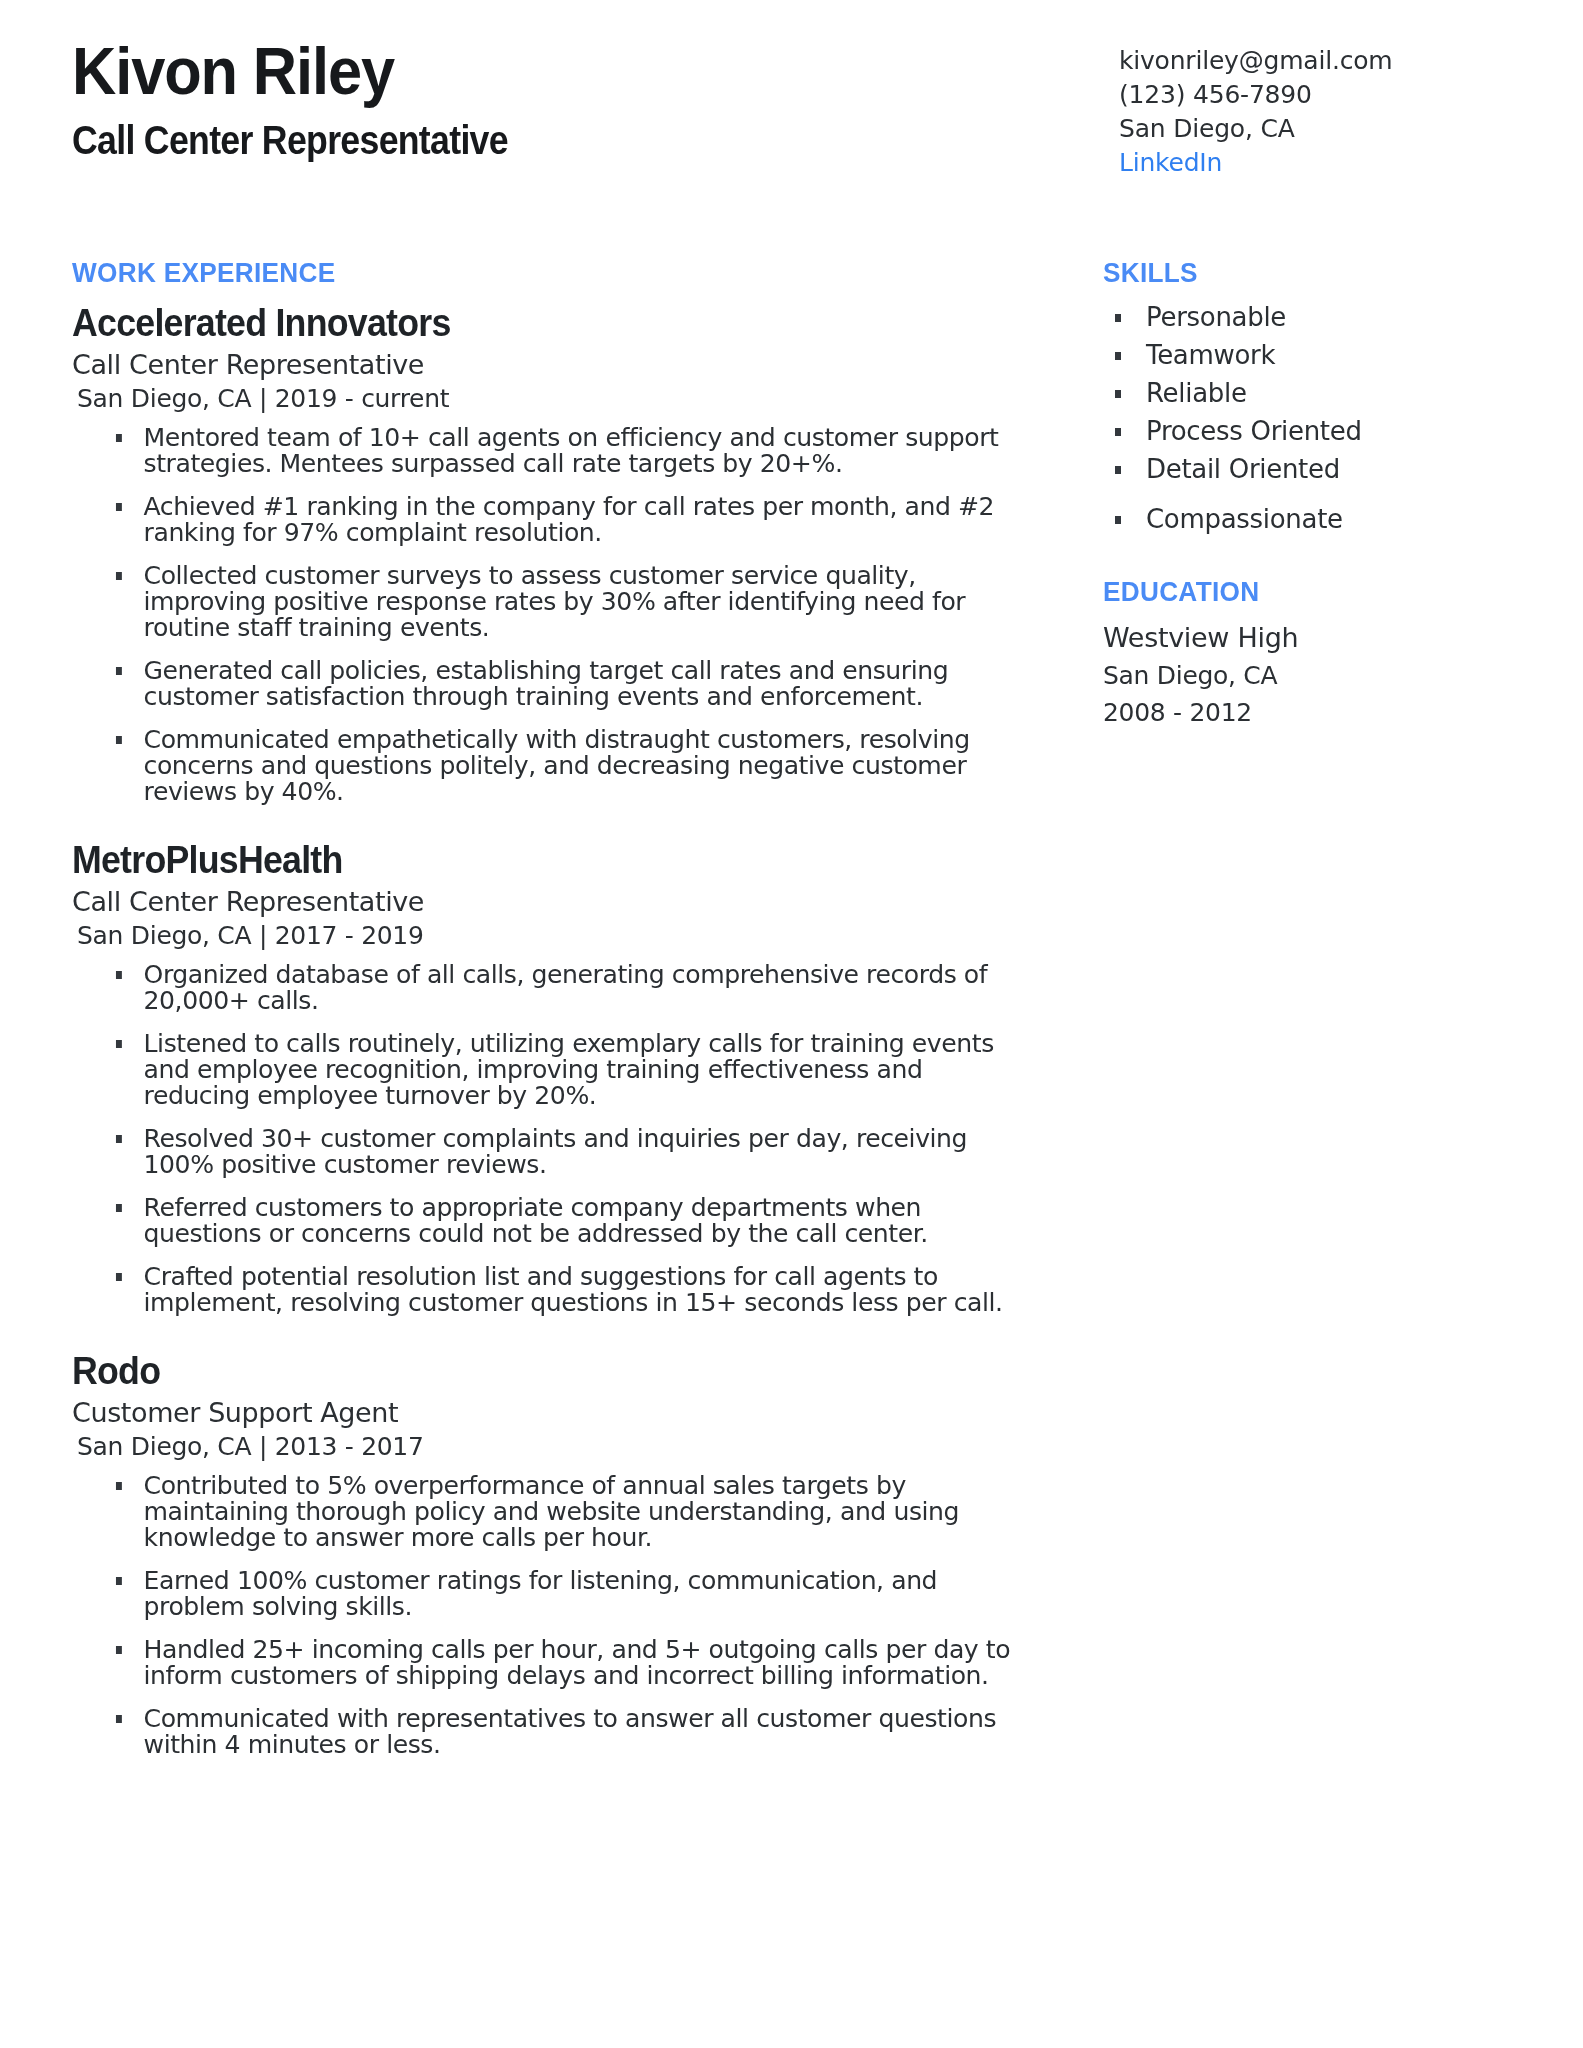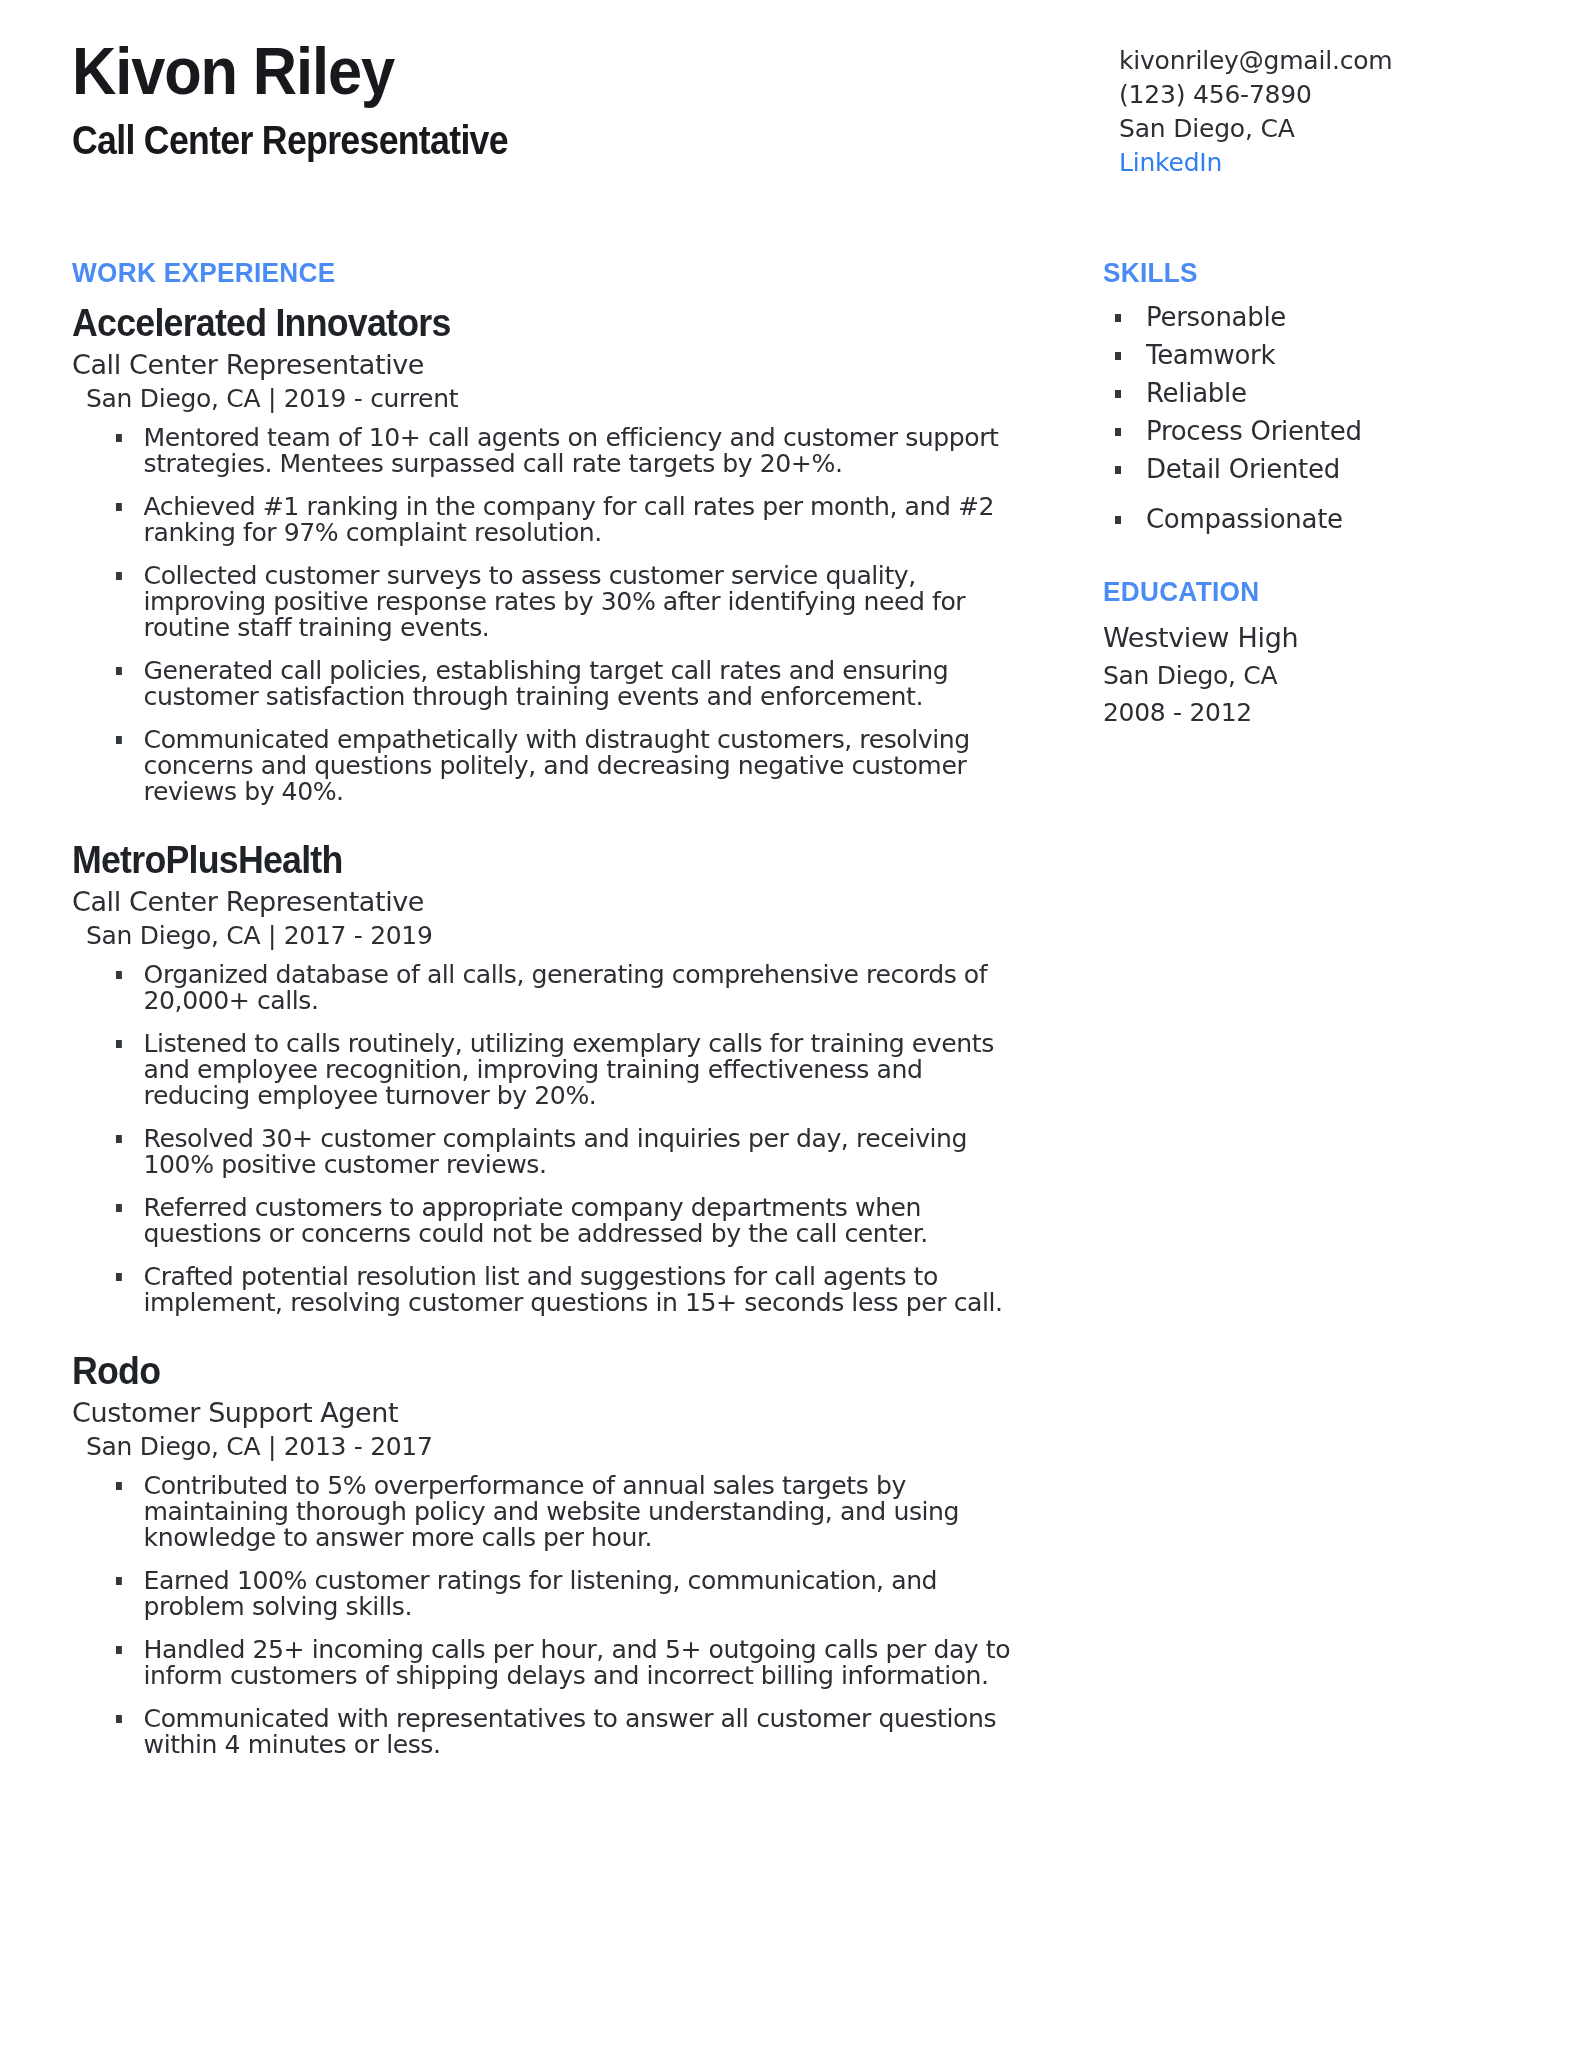--- a/index.html
+++ b/index.html
@@ -122,21 +122,21 @@
     color: #2b2f33;
     line-height: 1.18;
     margin: 0 0 3px 0;
     letter-spacing: -0.4px;
   }
   .meta {
     font-family: "DejaVu Sans", sans-serif;
     font-size: 25px;
     color: #2b2f33;
     line-height: 1.2;
-    margin: 0 0 10px 14px;
+    margin: 0 0 10px 5px;
     letter-spacing: -0.3px;
   }
 
   ul.bullets {
     list-style: none;
     margin: 0;
     padding: 0 0 0 42px;
   }
   ul.bullets > li {
     position: relative;

